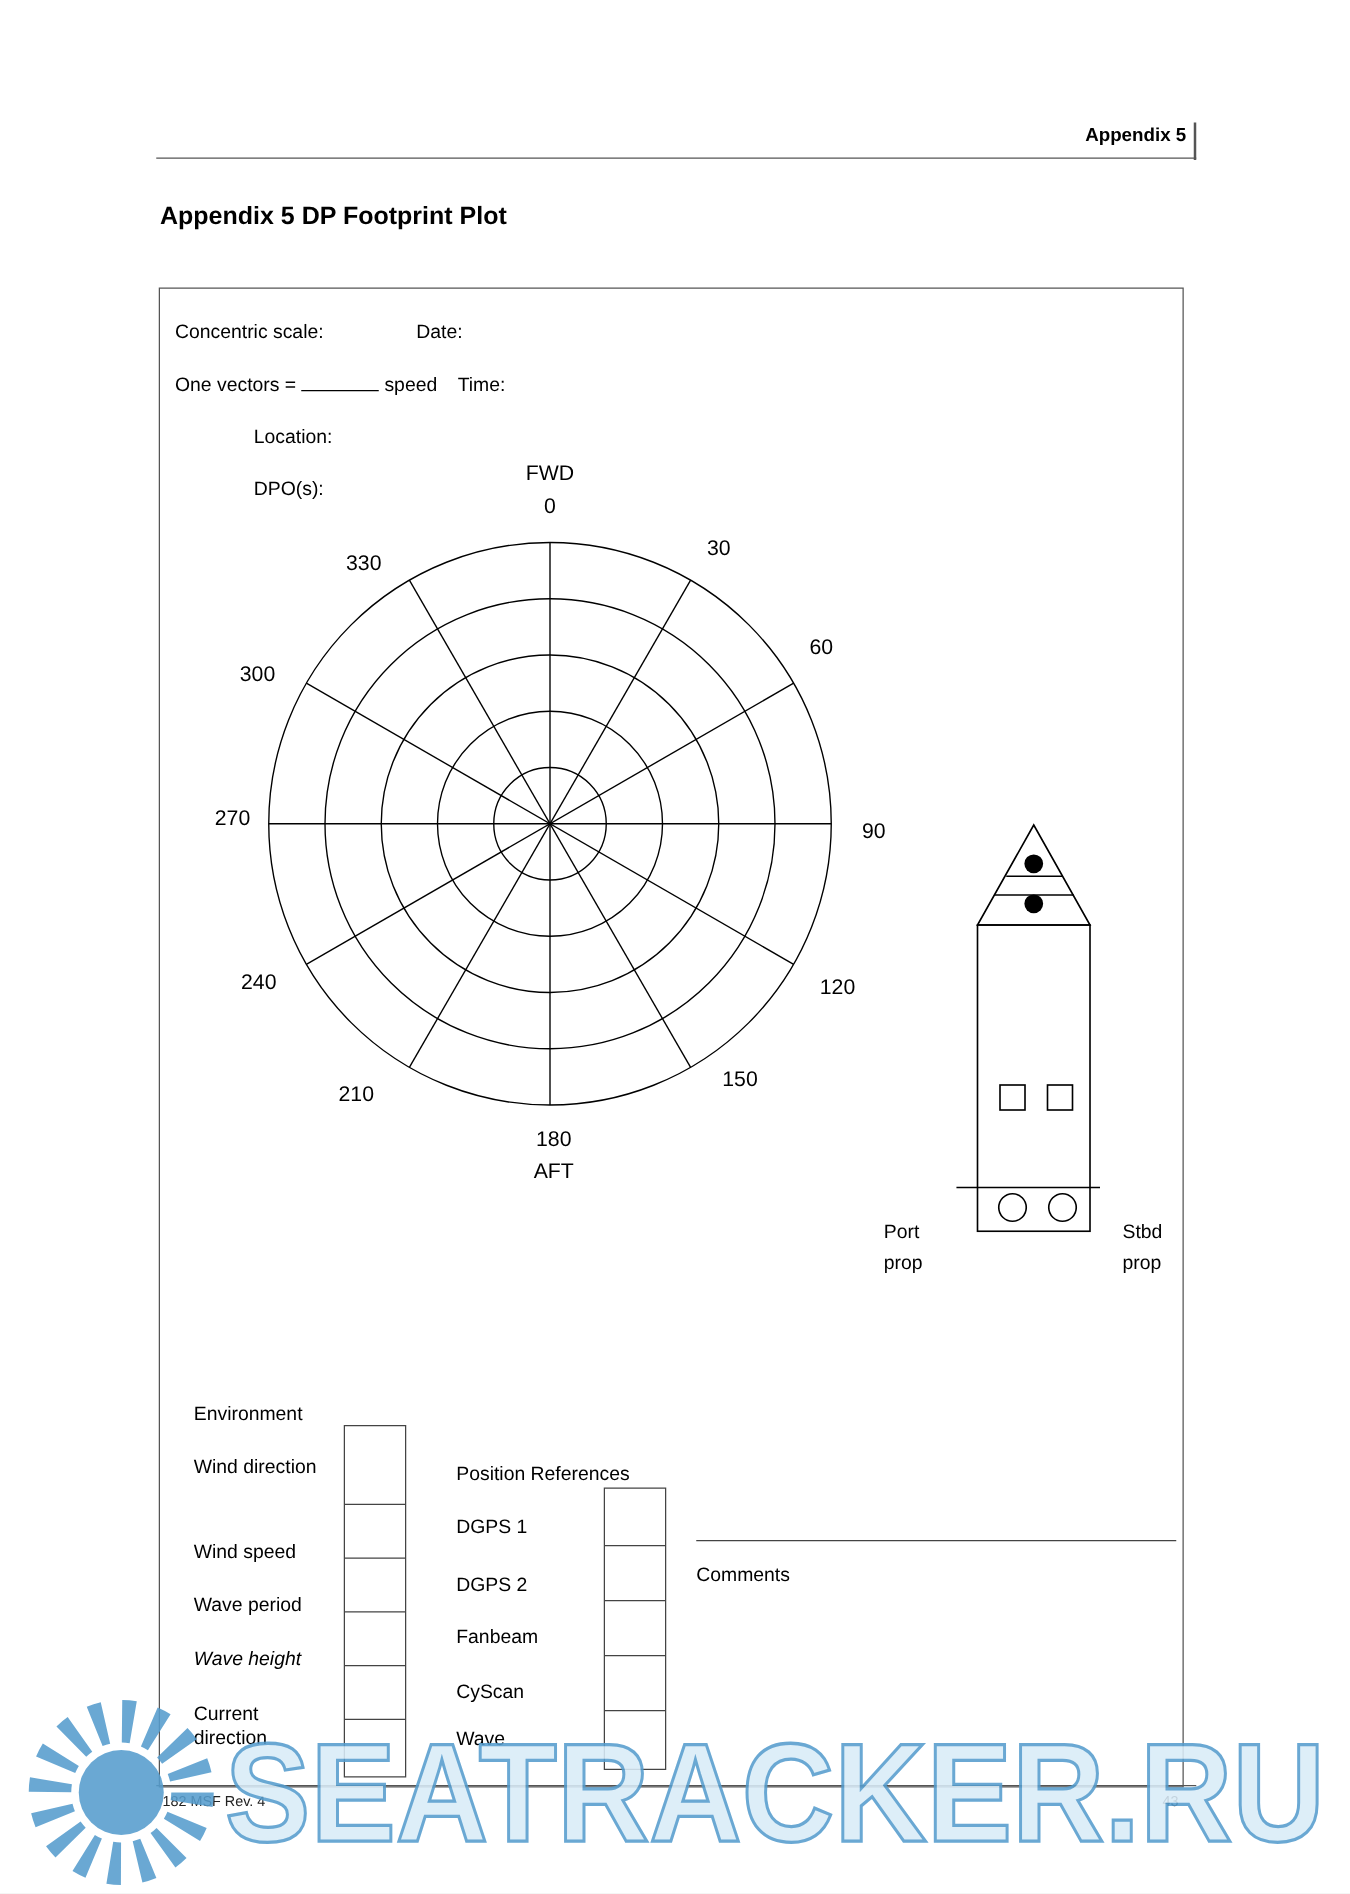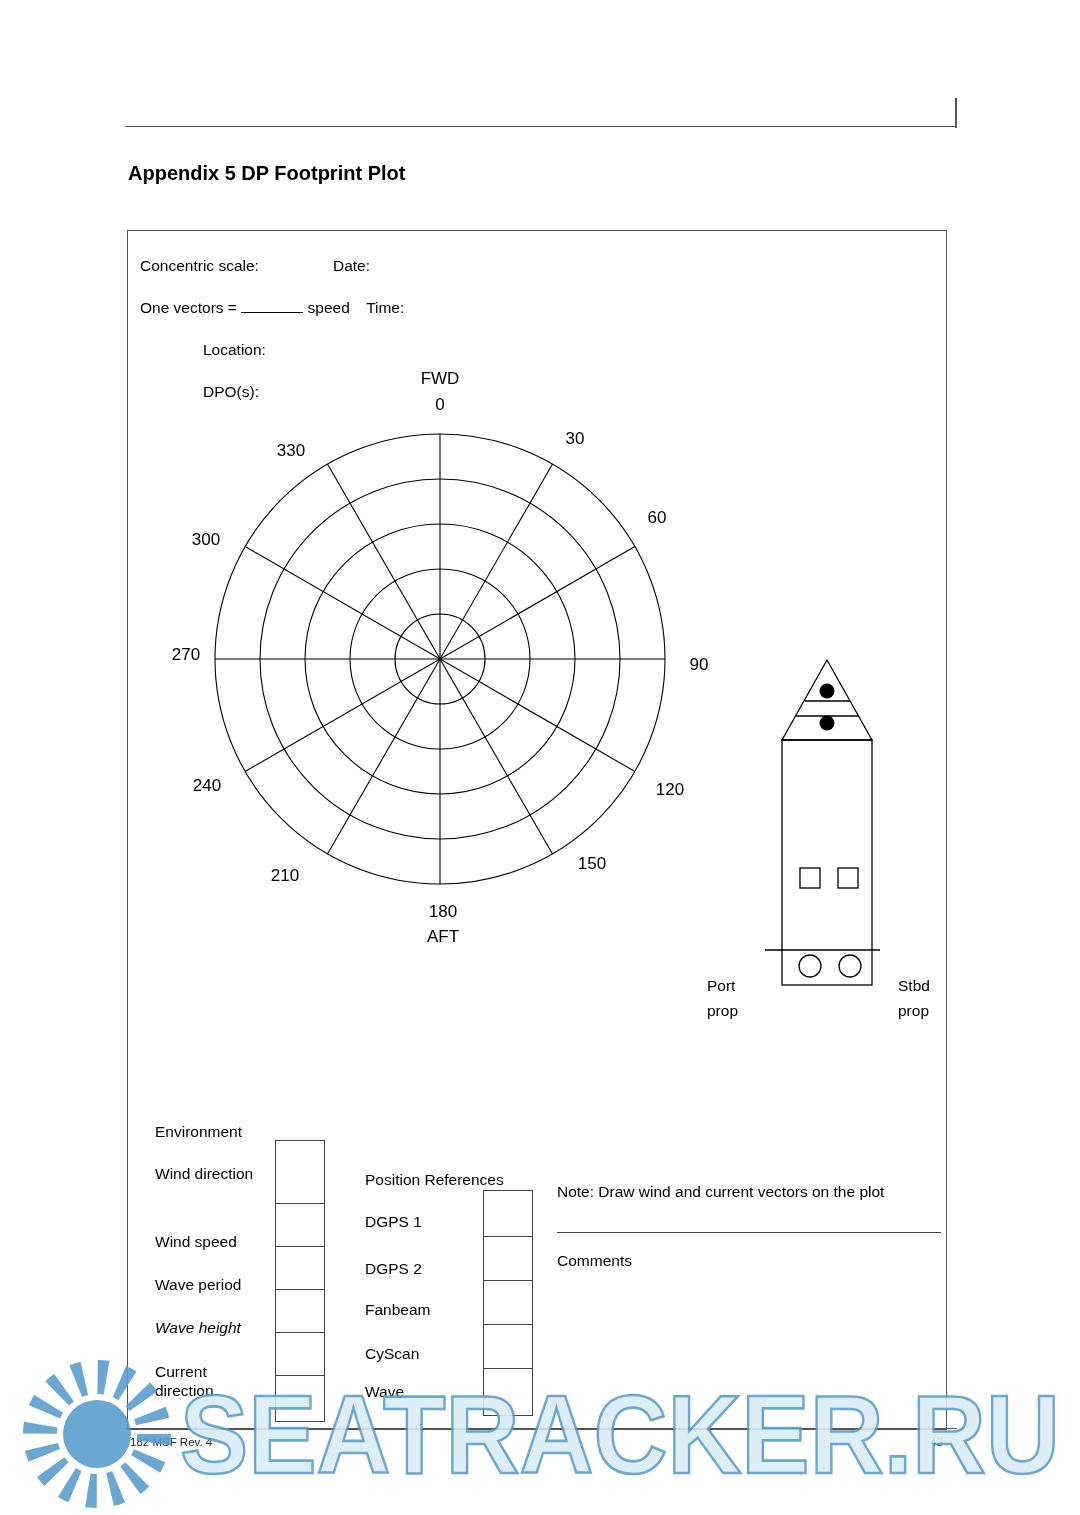--- a/index.html
+++ b/index.html
@@ -29,20 +29,21 @@
   .note-rule{border-bottom:1.2px solid #444;width:384px;}
   .footer-txt{font-size:11.5px;color:#222;}
   .ship-label{font-size:15.5px;line-height:1.6;}
   .wm{opacity:0.88;pointer-events:none;}
 </style>
 </head>
 <body>
 
 <div class="page">
 
+  <div class="abs hdr-label" style="top:100px;left:125px;width:824px;text-align:right;">Appendix 5</div>
   <div class="abs hdr-tick" style="top:98px;left:955px;height:30px;"></div>
   <div class="abs hdr-rule" style="top:126px;left:125px;width:832px;height:0;"></div>
 
   <div class="abs doc-title" style="top:162px;left:128px;">Appendix 5 DP Footprint Plot</div>
 
   <div class="abs main-box" style="top:230px;left:127px;width:818px;height:1198px;"></div>
 
   <div class="abs txt" style="top:256px;left:140px;">Concentric scale:</div>
   <div class="abs txt" style="top:256px;left:333px;">Date:</div>
 
@@ -136,21 +137,20 @@
   <div class="abs txt" style="top:1382px;left:365px;">Wave</div>
 
   <div class="abs cellcol" style="top:1190px;left:483px;width:50px;">
     <div class="cell" style="height:46px;"></div>
     <div class="cell" style="height:44px;"></div>
     <div class="cell" style="height:44px;"></div>
     <div class="cell" style="height:44px;"></div>
     <div class="cell" style="height:46px;"></div>
   </div>
 
-  <div class="abs txt note-text" style="top:1182px;left:557px;">Note: Draw wind and current vectors on the plot</div>
   <div class="abs note-rule" style="top:1232px;left:557px;height:0;"></div>
   <div class="abs txt" style="top:1251px;left:557px;">Comments</div>
 
   <div class="abs hdr-rule" style="top:1428px;left:125px;width:832px;height:0;"></div>
   <div class="abs footer-txt" style="top:1436px;left:130px;">182 MSF Rev. 4</div>
   <div class="abs footer-txt" style="top:1436px;left:930px;">43</div>
 
   <svg class="abs wm" style="top:1348px;left:12px;" width="1060" height="165" viewBox="0 0 1060 165">
     <g>
       <circle cx="85" cy="86" r="34" fill="#569dce"></circle>

